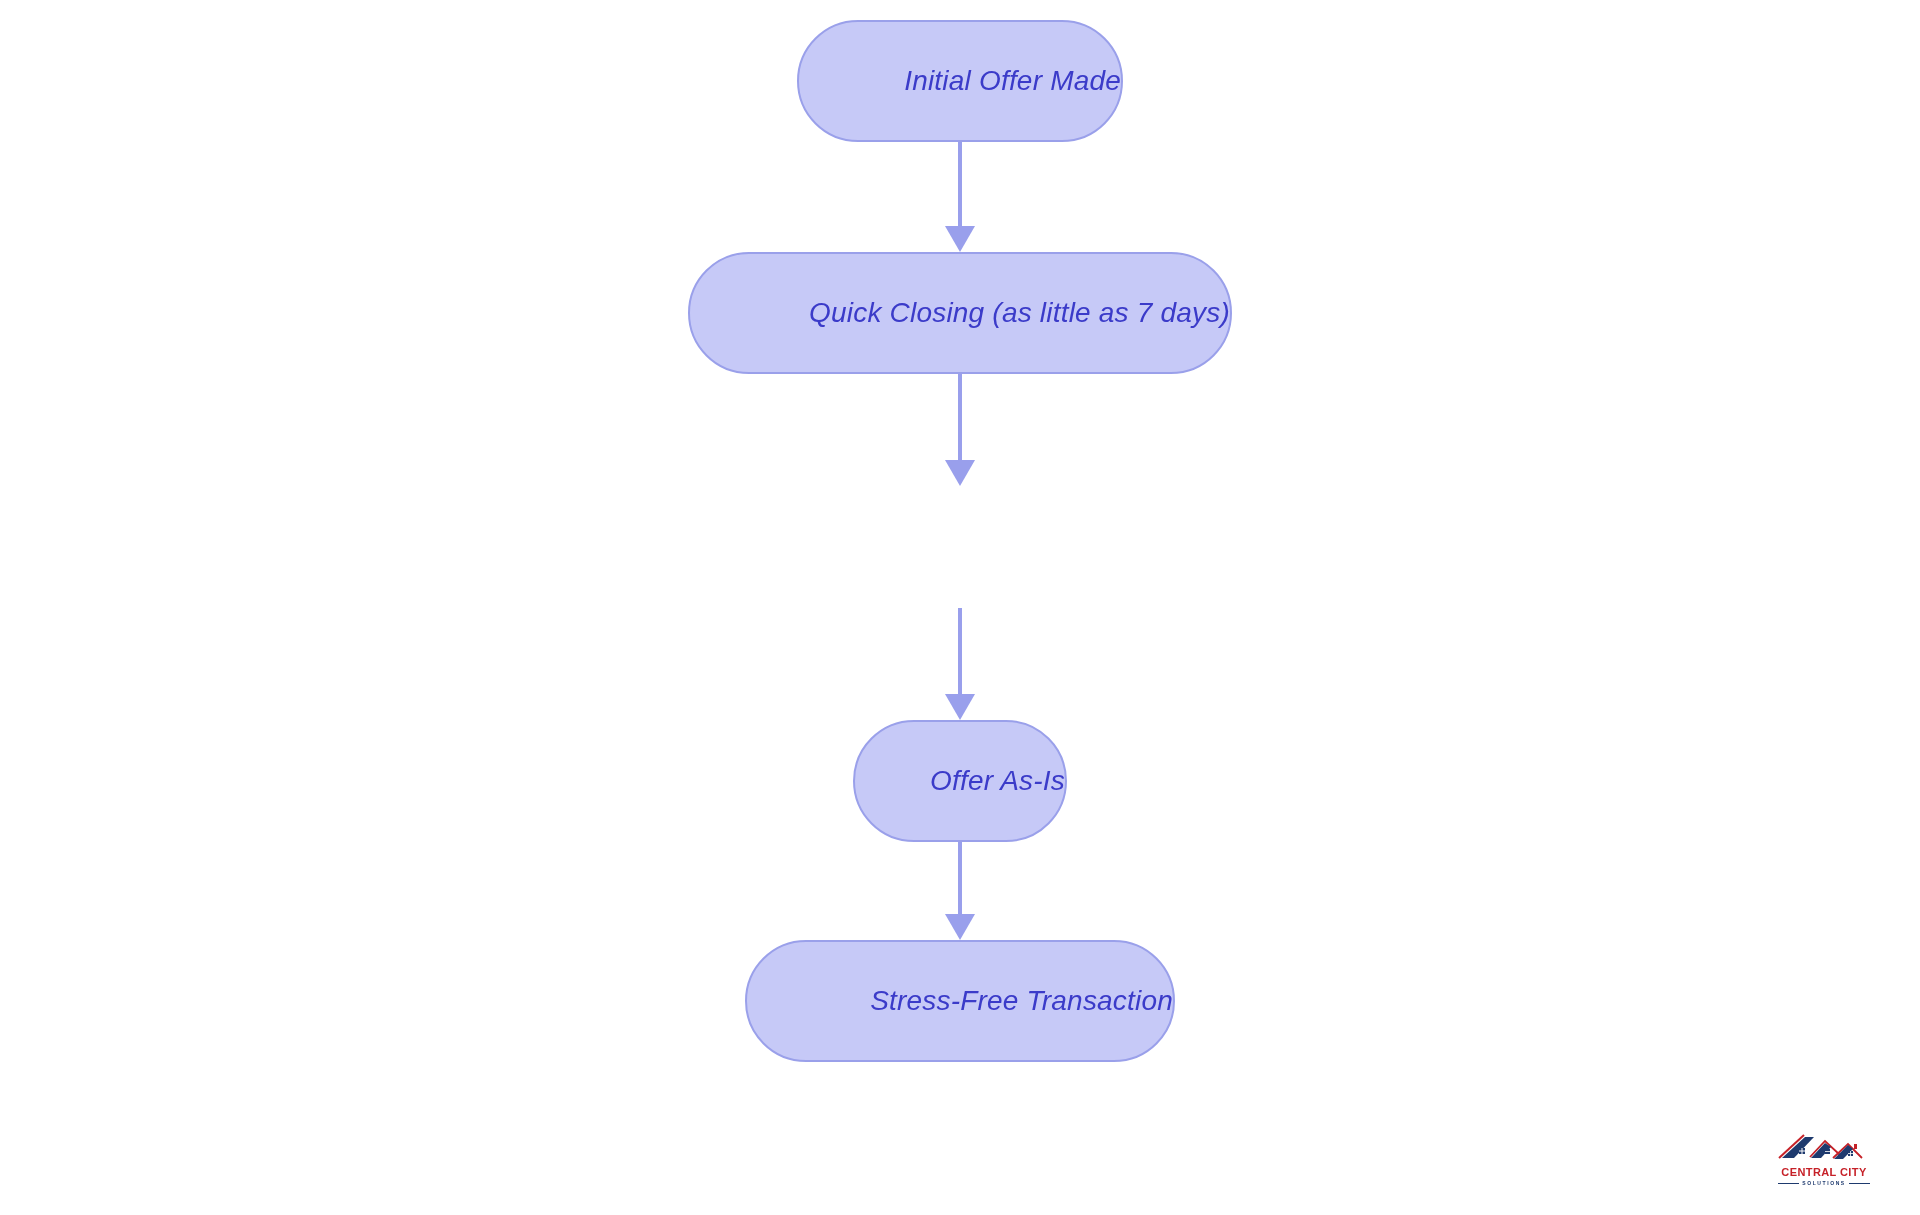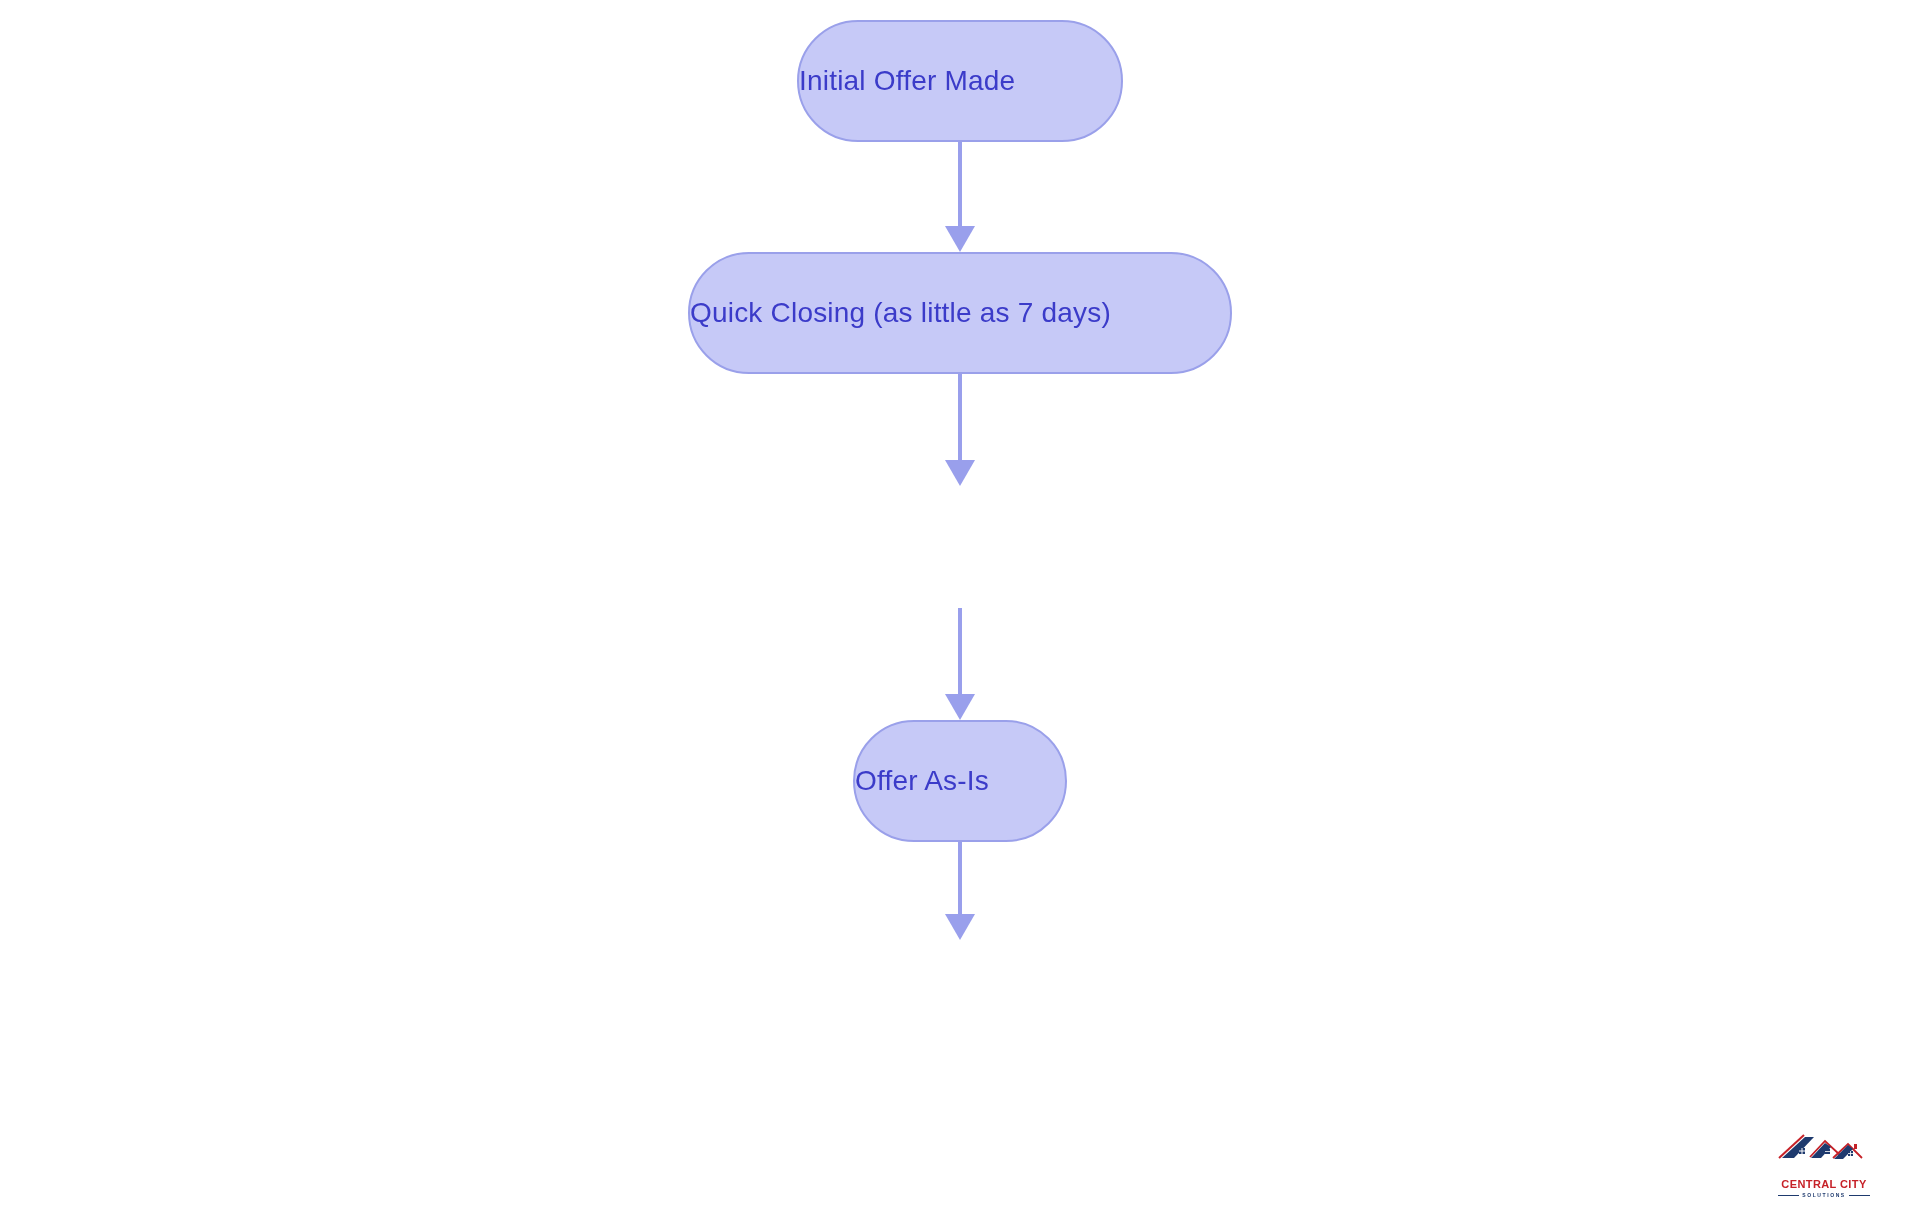--- a/index.html
+++ b/index.html
@@ -18,25 +18,26 @@
   
   .node {
     position: absolute;
     height: 122px;
     border-radius: 61px;
     background: var(--node-fill, #c6c9f7);
     border: 2px solid var(--node-border, #9aa0ea);
     box-sizing: border-box;
     display: flex;
     align-items: center;
-    justify-content: flex-start;
+    justify-content: flex-end;
     color: var(--node-text, #3b3bc9);
     font-size: 28px;
     letter-spacing: 0.2px;
     white-space: nowrap;
+    font-style: italic;
   }
   .n1 { left: 797px; top: 20px;  width: 326px; }
   .n2 { left: 688px; top: 252px; width: 544px; }
   .n3 { left: 635px; top: 486px; width: 650px; }
   .n4 { left: 853px; top: 720px; width: 214px; }
   .n5 { left: 745px; top: 940px; width: 430px; }
 
   
   .arrow {
     position: absolute;
@@ -77,21 +78,21 @@
     align-items: stretch;
   }
   .logo svg { display: block; width: 92px; height: 27px; }
   .logo-title {
     color: var(--logo-red, #c62128);
     font-weight: bold;
     font-size: 11px;
     letter-spacing: 0.4px;
     text-align: center;
     line-height: 11px;
-    margin-top: 18px;
+    margin-top: 6px;
     white-space: nowrap;
   }
   .logo-sub {
     display: flex;
     align-items: center;
     gap: 3px;
     margin-top: 2px;
   }
   .logo-sub .rule {
     flex: 1;
@@ -138,20 +139,23 @@
 
   <div class="node n4">
     <span>Offer As-Is</span>
   </div>
 
   <div class="arrow a4">
     <div class="shaft"></div>
     <div class="head"></div>
   </div>
 
+  <div class="node n5">
+    <span>Stress-Free Transaction</span>
+  </div>
 
   <div class="logo">
     <svg viewBox="0 0 92 27" xmlns="http://www.w3.org/2000/svg">
 
       <line x1="1" y1="24" x2="26" y2="1" stroke="#c62128" stroke-width="2"></line>
       <polygon points="4,24 27,3 36,3 16,24" fill="#1e3a6e"></polygon>
       <rect x="21" y="14" width="6" height="6" fill="#1e3a6e"></rect>
       <line x1="21" y1="17" x2="27" y2="17" stroke="#ffffff" stroke-width="1"></line>
       <line x1="24" y1="14" x2="24" y2="20" stroke="#ffffff" stroke-width="1"></line>
 

